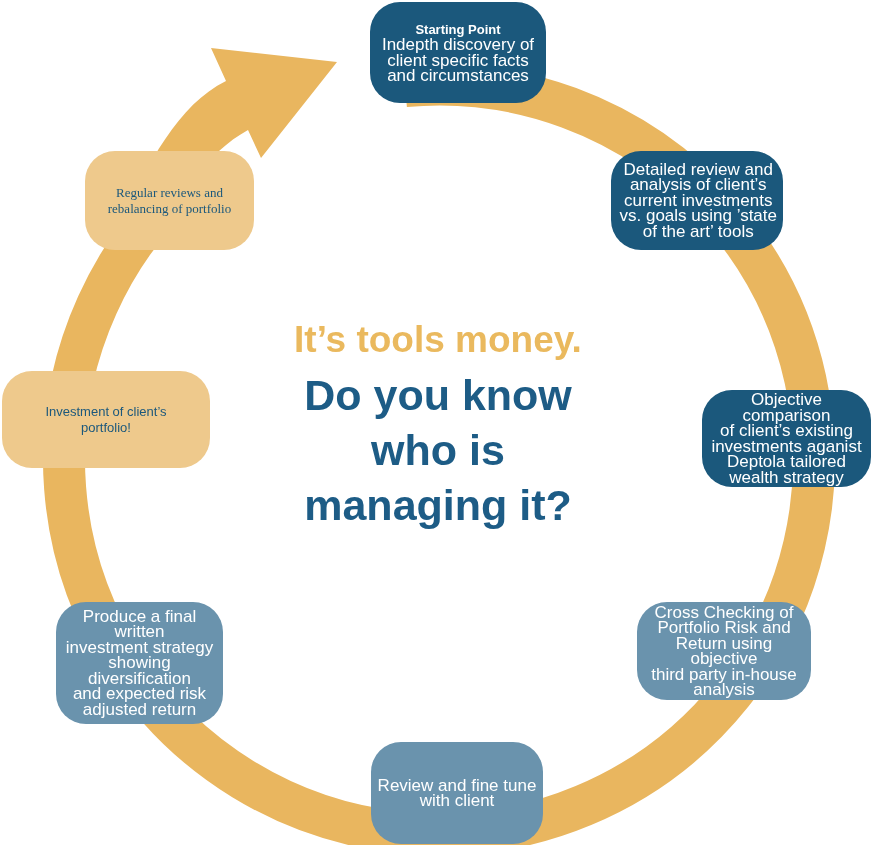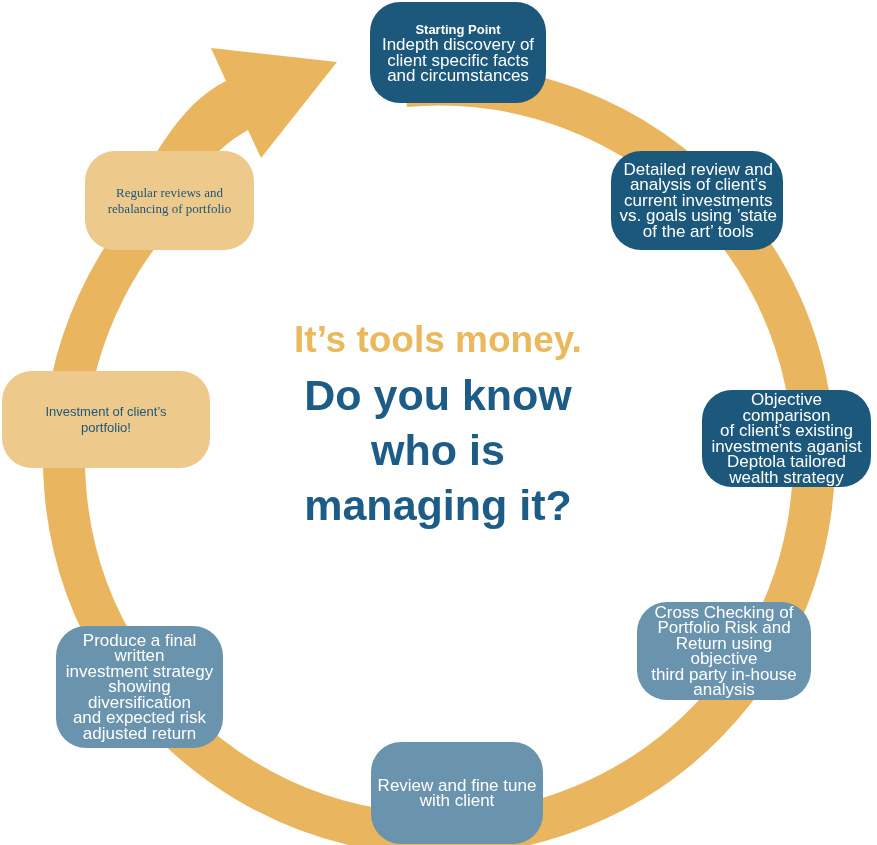--- a/index.html
+++ b/index.html
@@ -123,21 +123,21 @@
 Return using objective
 third party in-house
 analysis</div>
   </div>
 
   <div class="step-box slate-blue" style="left:371px; top:742px; width:172px; height:102px;">
     <div class="step-text">Review and fine tune
 with client</div>
   </div>
 
-  <div class="step-box slate-blue" style="left:56px; top:602px; width:167px; height:122px;margin-top:24px;">
+  <div class="step-box slate-blue" style="left:56px; top:602px; width:167px; height:122px;">
     <div class="step-text">Produce a final written
 investment strategy
 showing diversification
 and expected risk
 adjusted return</div>
   </div>
 
   <div class="step-box tan" style="left:2px; top:371px; width:208px; height:97px;">
     <div class="step-text">Investment of client’s
 portfolio!</div>

